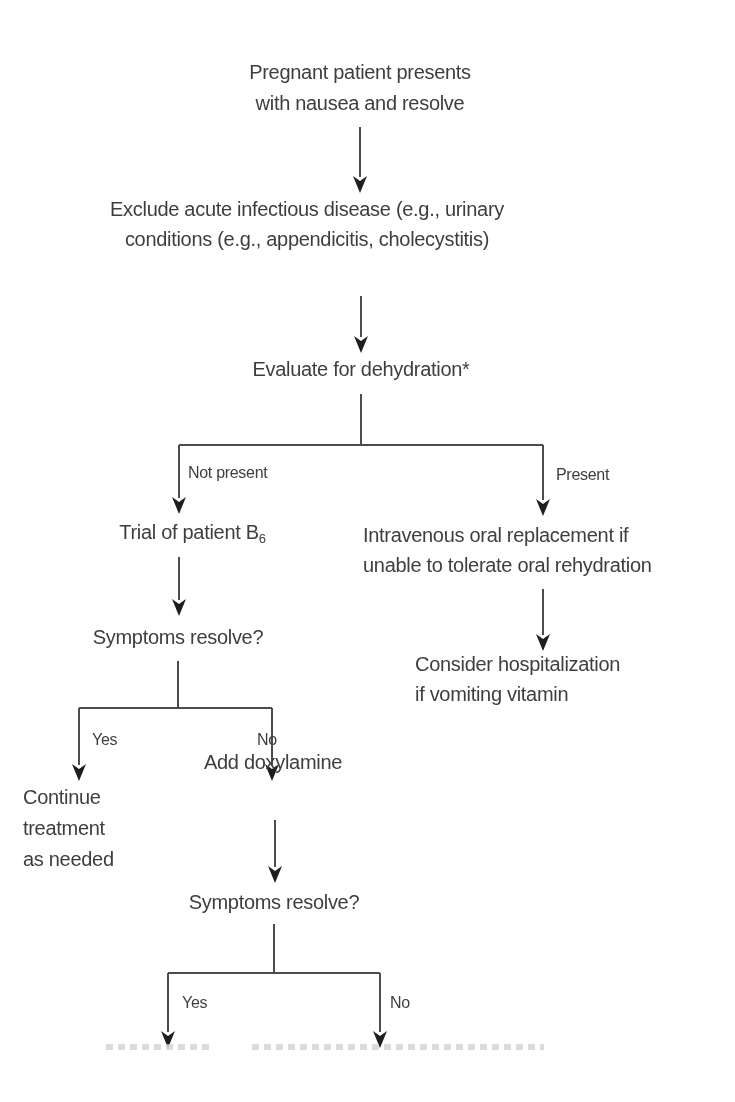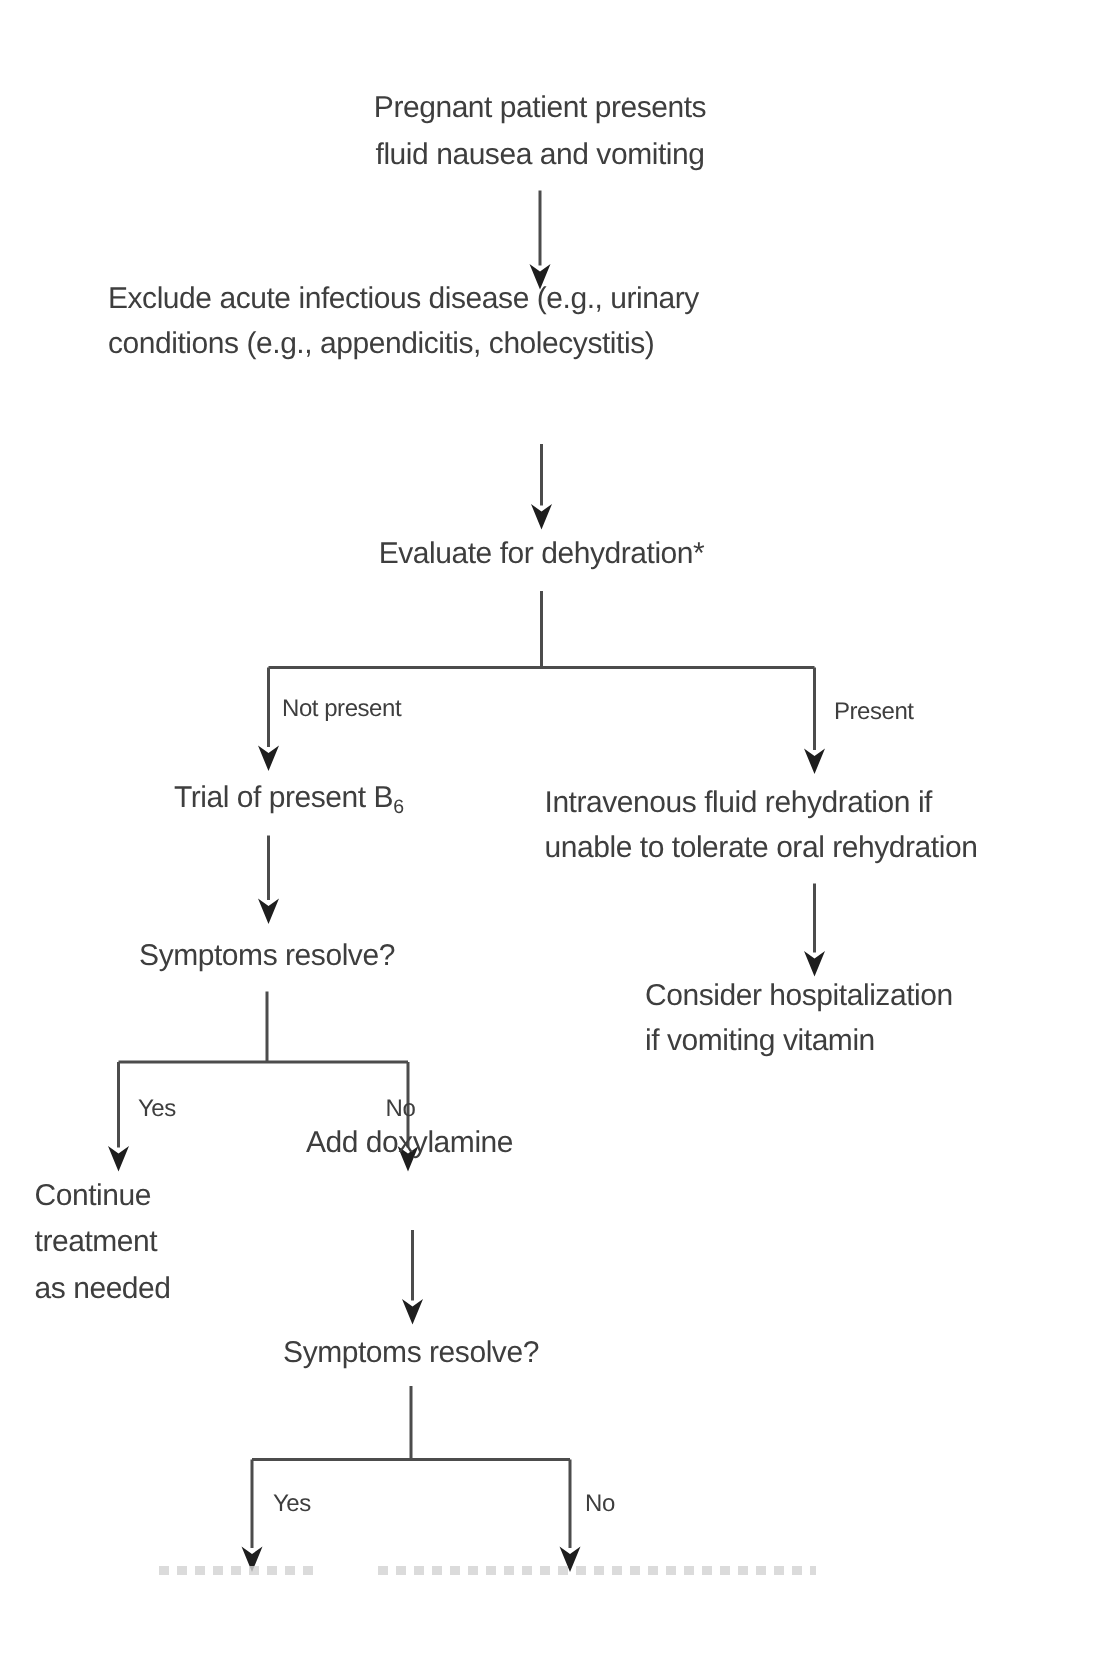--- a/index.html
+++ b/index.html
@@ -92,49 +92,49 @@
     <path class="wire" d="M275 820 V867"></path>
     <path class="head" d="M275 883 L268 866 L275 871 L282 866 Z"></path>
 
     <path class="wire" d="M274 924 V973 M168 973 H380 M168 973 V1032 M380 973 V1032"></path>
     <path class="head" d="M168 1048 L161 1031 L168 1036 L175 1031 Z"></path>
     <path class="head" d="M380 1048 L373 1031 L380 1036 L387 1031 Z"></path>
   </svg>
 
   <div class="node center lh31" style="left:185px;top:57px;width:350px;">
     <div>Pregnant patient presents</div>
-    <div>fluid nausea and vomiting</div>
+    <div>with nausea and resolve</div>
   </div>
 
-  <div class="node" style="left:72px;top:184px;width:470px;">
+  <div class="node" style="left:72px;top:194px;width:470px;text-align:center;">
     <div>Exclude acute infectious disease (e.g., urinary</div>
     <div>conditions (e.g., appendicitis, cholecystitis)</div>
   </div>
 
   <div class="node center" style="left:211px;top:354px;width:300px;">
     <div>Evaluate for dehydration*</div>
   </div>
 
   <div class="edge-label" style="left:188px;top:460px;">Not present</div>
   <div class="edge-label" style="left:556px;top:462px;">Present</div>
 
   <div class="node center" style="left:75px;top:517px;width:235px;">
-    <span>Trial of present B</span><sub class="b6">6</sub>
+    <span>Trial of patient B</span><sub class="b6">6</sub>
   </div>
 
   <div class="node" style="left:363px;top:520px;width:370px;">
-    <div>Intravenous fluid rehydration if</div>
+    <div>Intravenous oral replacement if</div>
     <div>unable to tolerate oral rehydration</div>
   </div>
 
   <div class="node center" style="left:63px;top:622px;width:230px;">
     <div>Symptoms resolve?</div>
   </div>
 
-  <div class="node" style="left:415px;top:649px;width:300px;margin-left:15px;">
+  <div class="node" style="left:415px;top:649px;width:300px;">
     <div>Consider hospitalization</div>
     <div>if vomiting vitamin</div>
   </div>
 
   <div class="edge-label" style="left:92px;top:727px;">Yes</div>
   <div class="edge-label" style="left:257px;top:727px;">No</div>
 
   <div class="node lh31" style="left:23px;top:782px;width:140px;">
     <div>Continue</div>
     <div>treatment</div>

